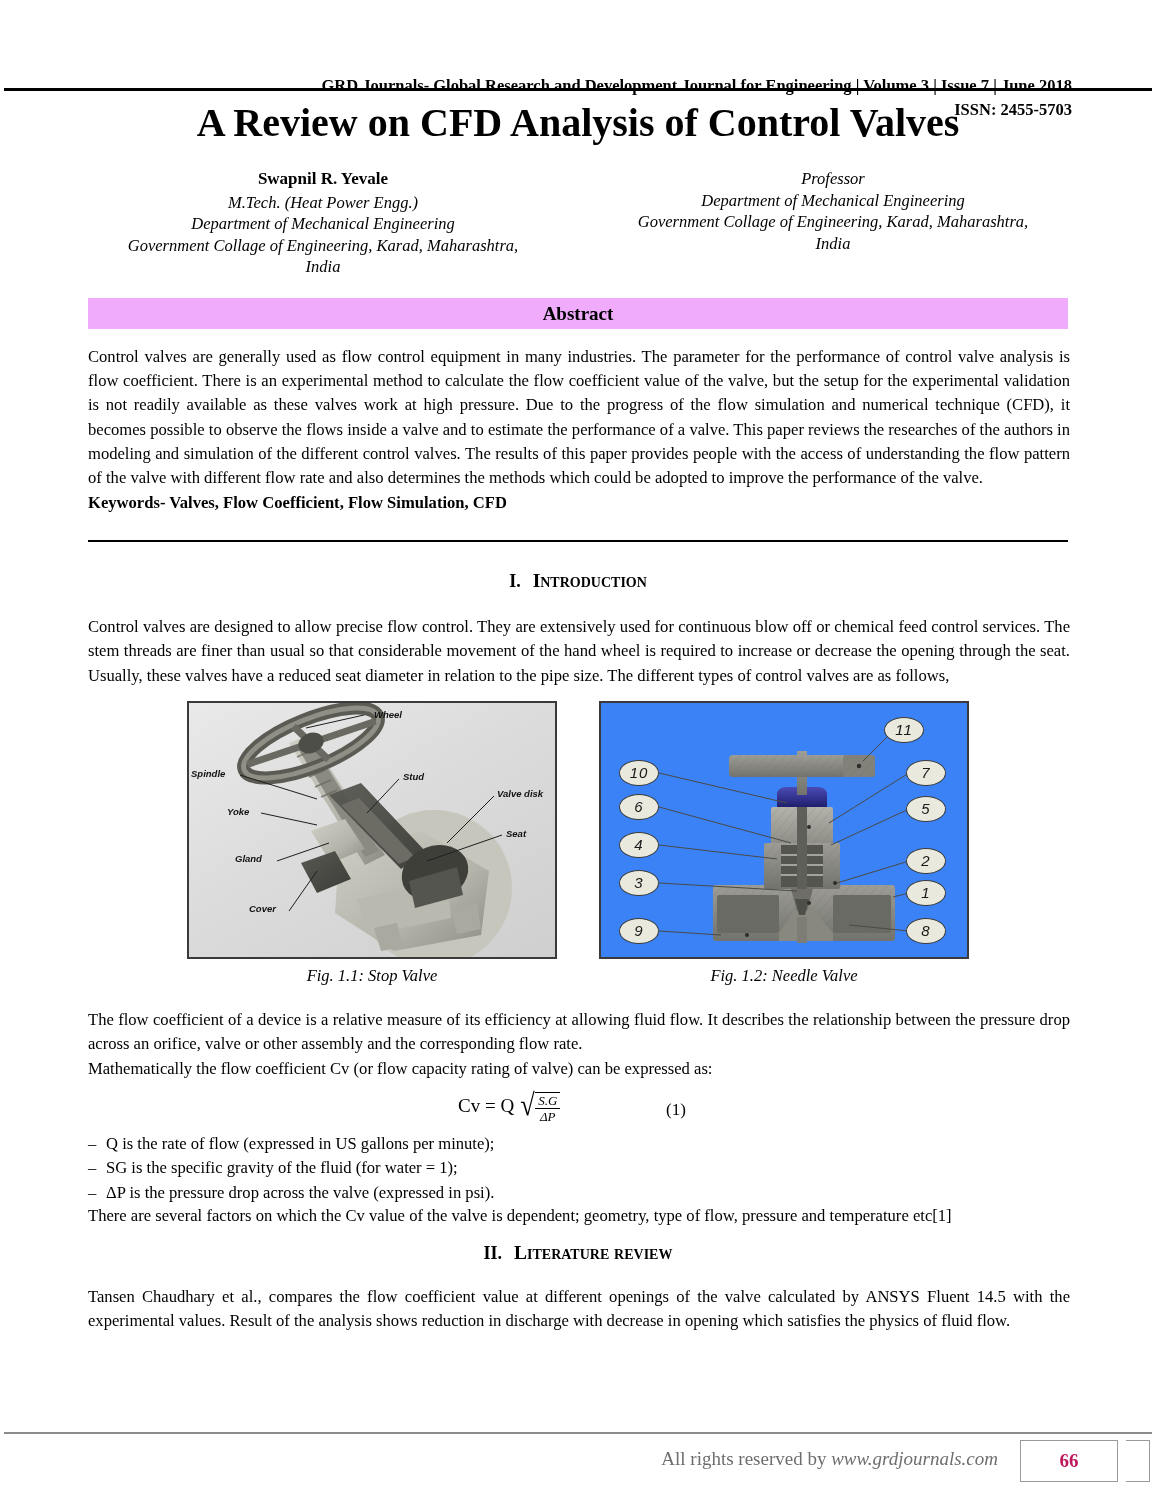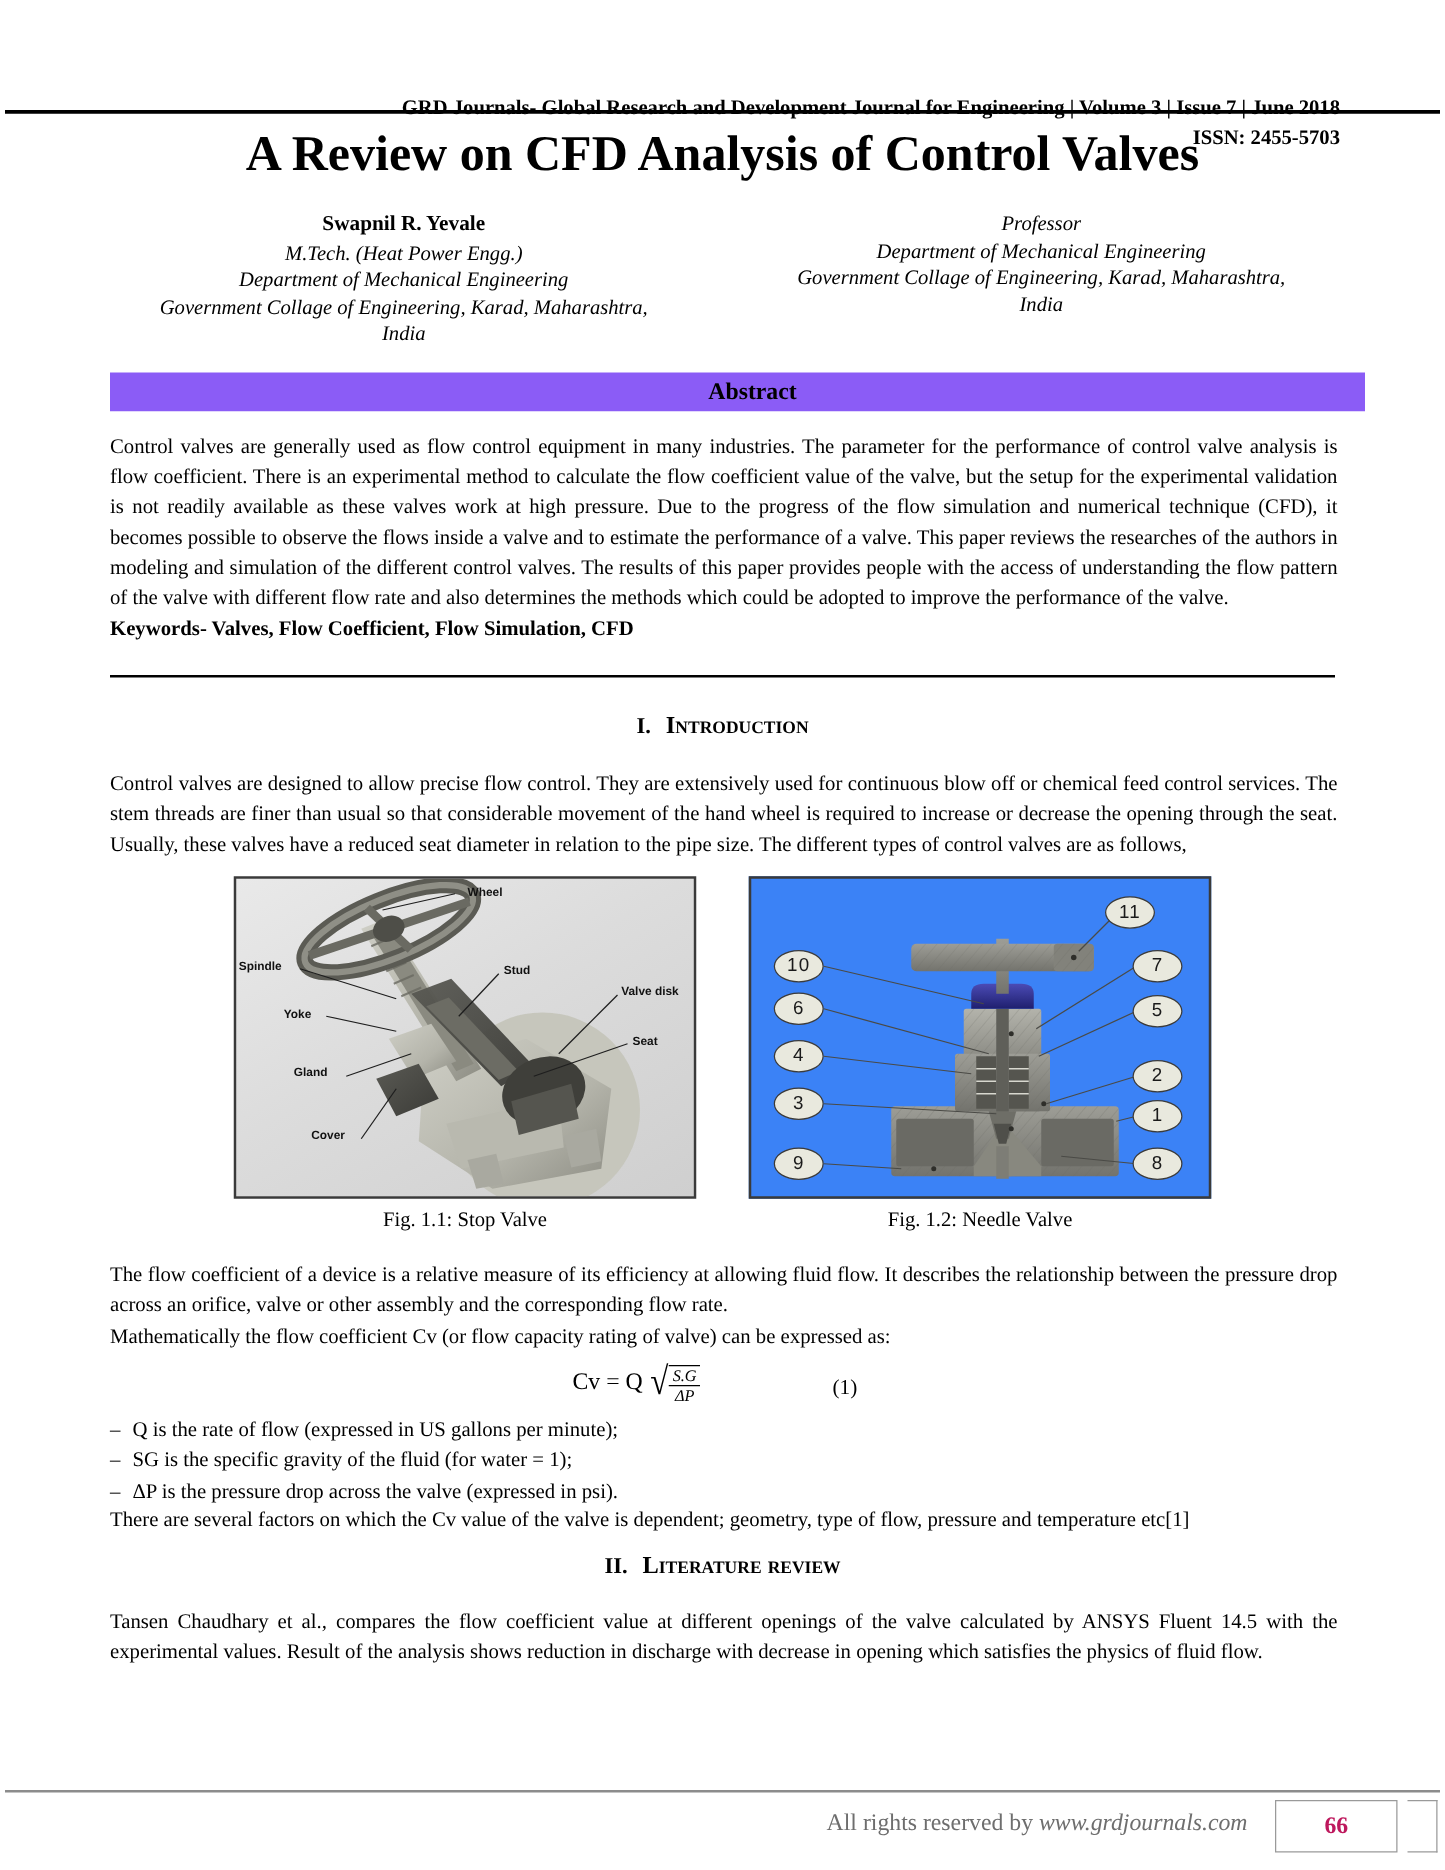--- a/index.html
+++ b/index.html
@@ -84,23 +84,22 @@
     font-size: 16.5px;
   }
 
   
   .abstract-band {
     position: absolute;
     left: 88px;
     top: 298px;
     width: 980px;
     height: 31px;
-    background: #8b5cf6;
-    text-align: center;
-    padding-left: 24px;
+    background: #f0abfc;
+    text-align: center;
   }
   .abstract-band span {
     display: block;
     font-weight: bold;
     font-size: 19px;
     line-height: 31px;
   }
   .abstract-body {
     position: absolute;
     left: 88px;
@@ -161,21 +160,21 @@
 
   
   .figures {
     position: absolute;
     left: 187px;
     top: 701px;
     width: 782px;
     display: flex;
     justify-content: space-between;
   }
-  .fig-block { width: 370px; }
+  .fig-block { width: 370px; font-style: italic; }
   .fig-frame {
     position: relative;
     height: 258px;
     border: 2px solid #3a3a3a;
     box-sizing: border-box;
     overflow: hidden;
   }
   .fig-caption {
     text-align: center;
     font-size: 16.5px;

